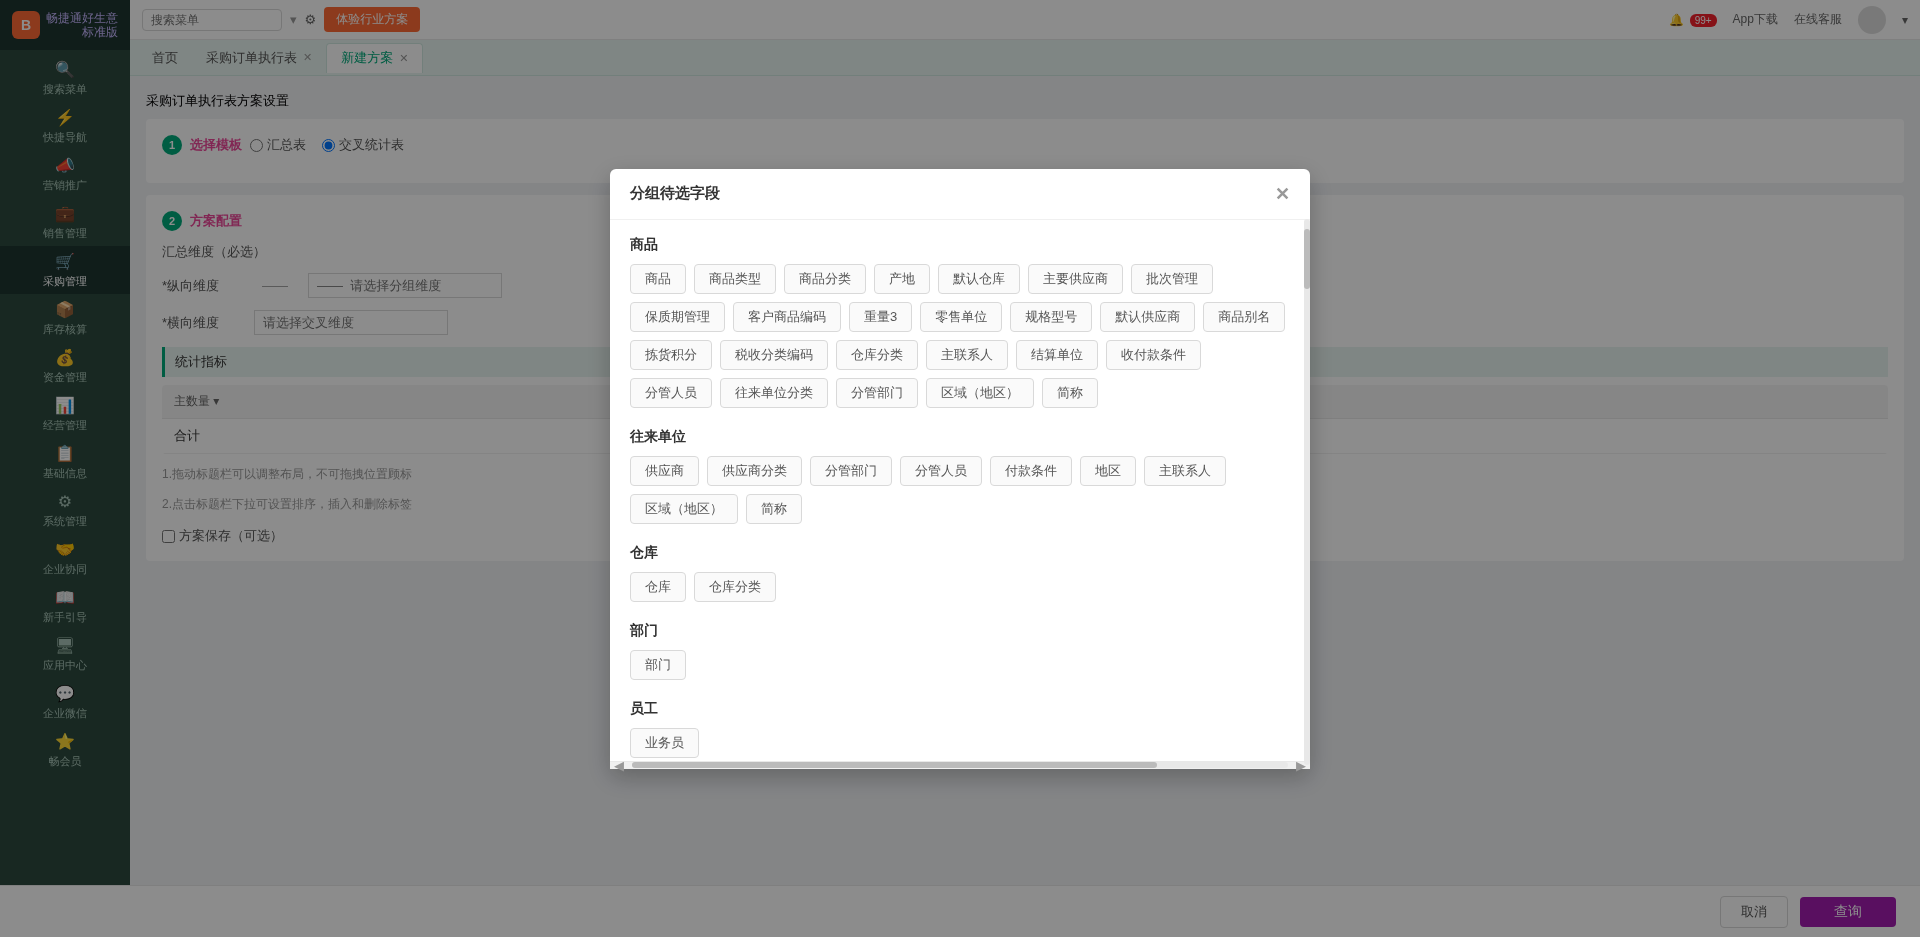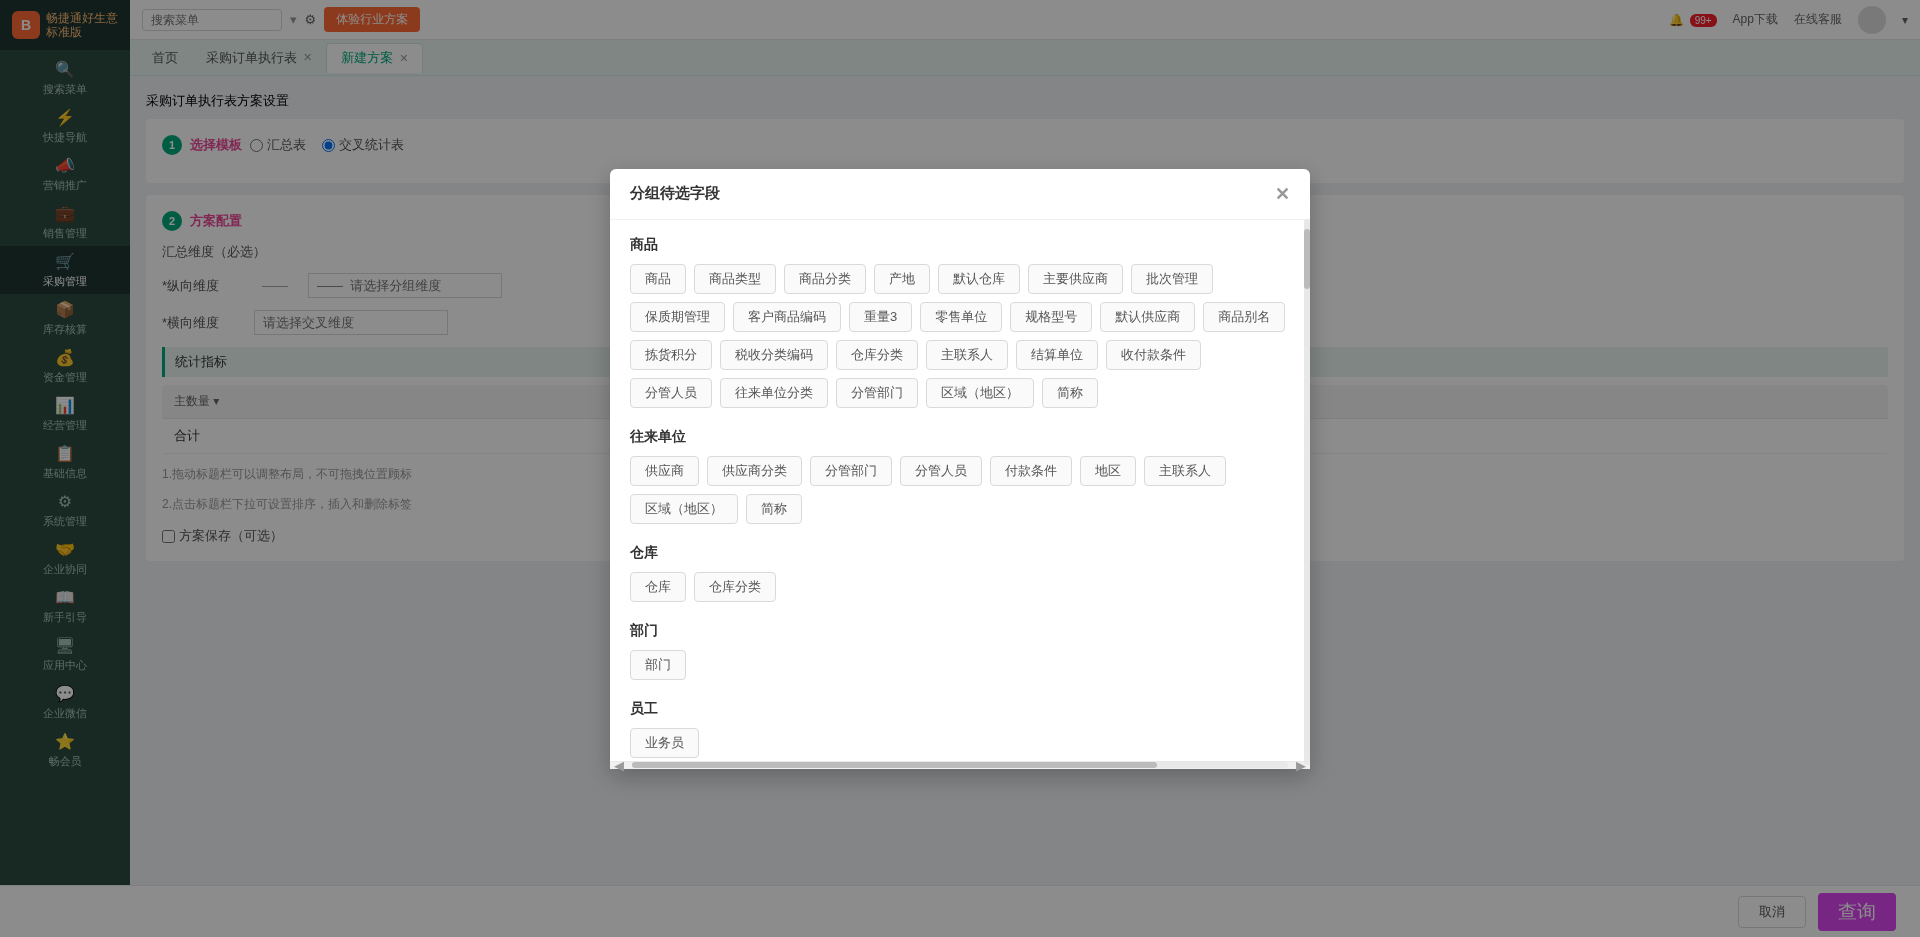--- a/index.html
+++ b/index.html
@@ -59,21 +59,21 @@
       display: flex; flex-direction: column;
       z-index: 200;
     }
     .sidebar-logo {
       height: 50px;
       display: flex; align-items: center; justify-content: center;
       background: #1e3530;
       gap: 6px;
     }
     .sidebar-logo-icon { width: 28px; height: 28px; background: #ff6b35; border-radius: 6px; display: flex; align-items: center; justify-content: center; color: white; font-weight: bold; font-size: 14px; }
-    .sidebar-logo-text { color: #fdba74; font-size: 12px; line-height: 1.2; }
+    .sidebar-logo-text { color: #c4b5fd; font-size: 12px; line-height: 1.2; text-align: right; }
     .sidebar-items { flex: 1; overflow-y: auto; padding-top: 4px; }
     .sidebar-item {
       height: 48px;
       display: flex; flex-direction: column; align-items: center; justify-content: center;
       cursor: pointer;
       color: #a8c4b8;
       font-size: 11px;
       gap: 3px;
       transition: background 0.2s;
     }
@@ -202,26 +202,26 @@
     .btn-cancel {
       border: 1px solid #d9d9d9;
       background: #fff;
       color: #555;
       border-radius: 4px;
       padding: 6px 20px;
       font-size: 13px;
       cursor: pointer;
     }
     .btn-confirm {
-      background: #d946ef;
+      background: #a21caf;
       color: white;
       border: none;
       border-radius: 4px;
-      padding: 6px 20px;
-      font-size: 19px;
+      padding: 6px 34px;
+      font-size: 14px;
       cursor: pointer;
     }
 
     
     .table-area { background: #fff; border-radius: 4px; overflow: hidden; }
     .table-header-row { display: flex; background: #f5f5f5; border-bottom: 1px solid #e8e8e8; }
     .th { padding: 8px 12px; font-size: 12px; color: #666; flex: 1; }
     .table-row { display: flex; border-bottom: 1px solid #f0f0f0; gap: 36px; }
     .td { padding: 8px 12px; font-size: 13px; color: #333; flex: 1; }
 

